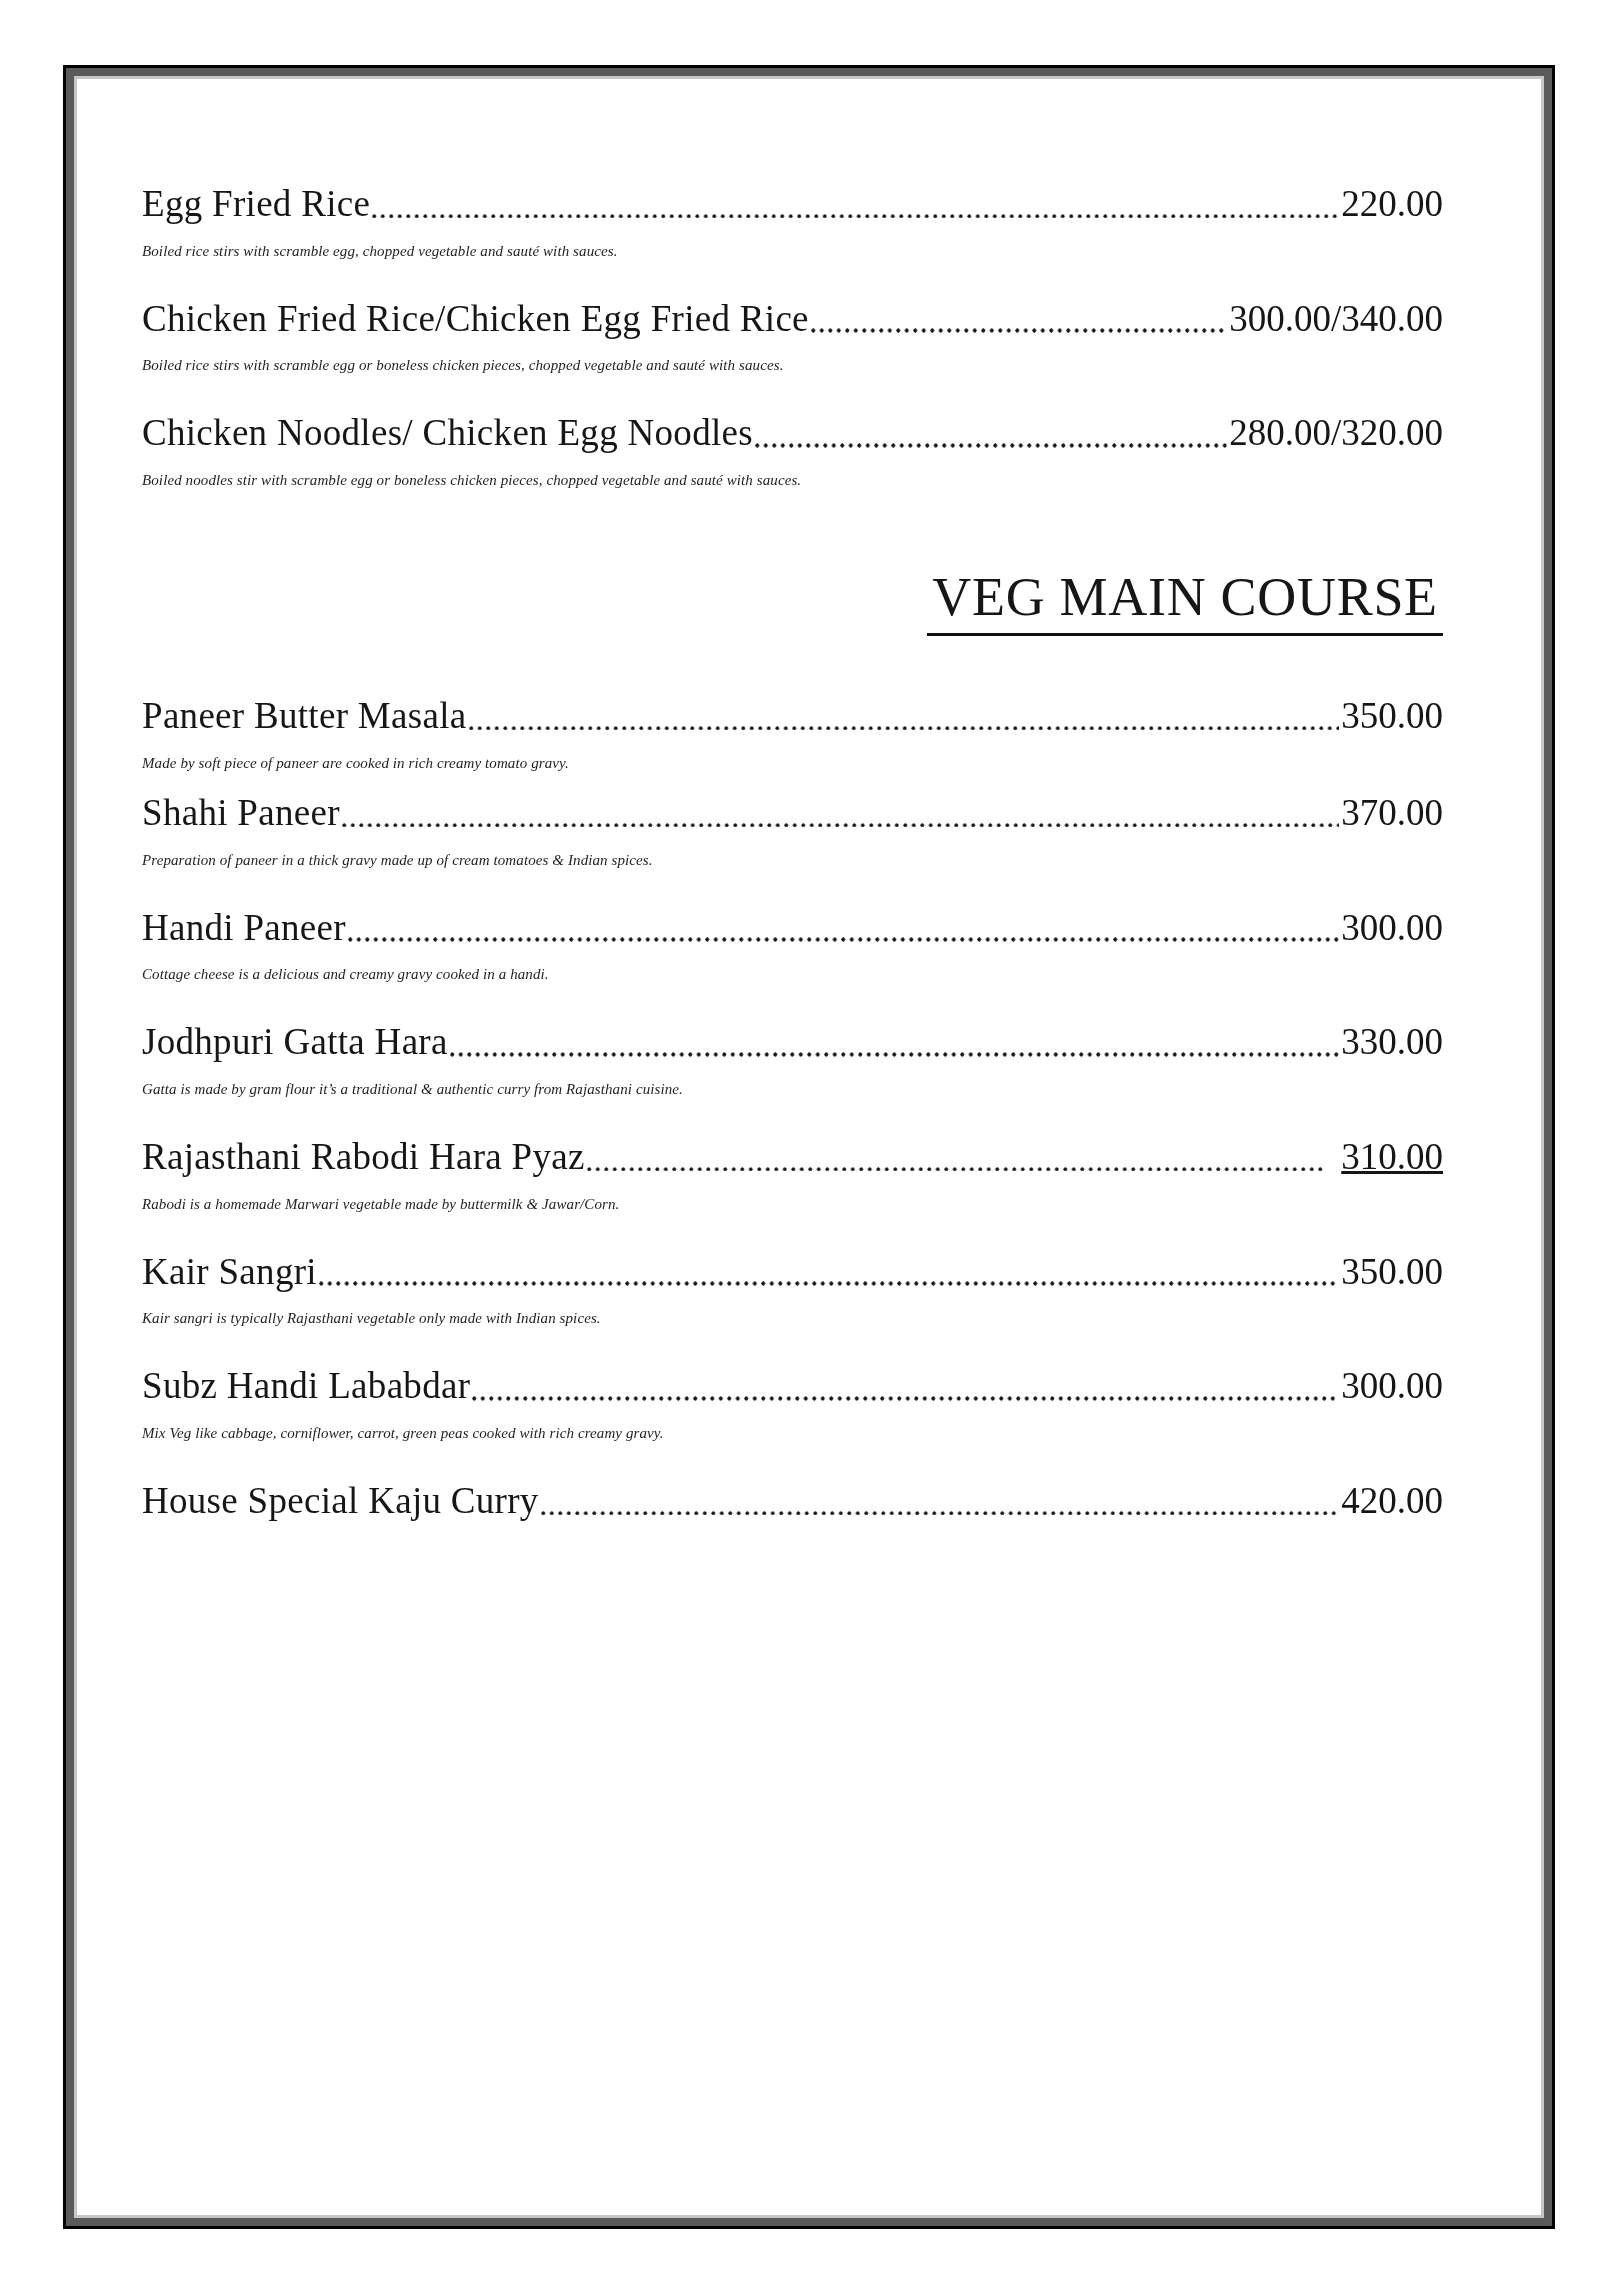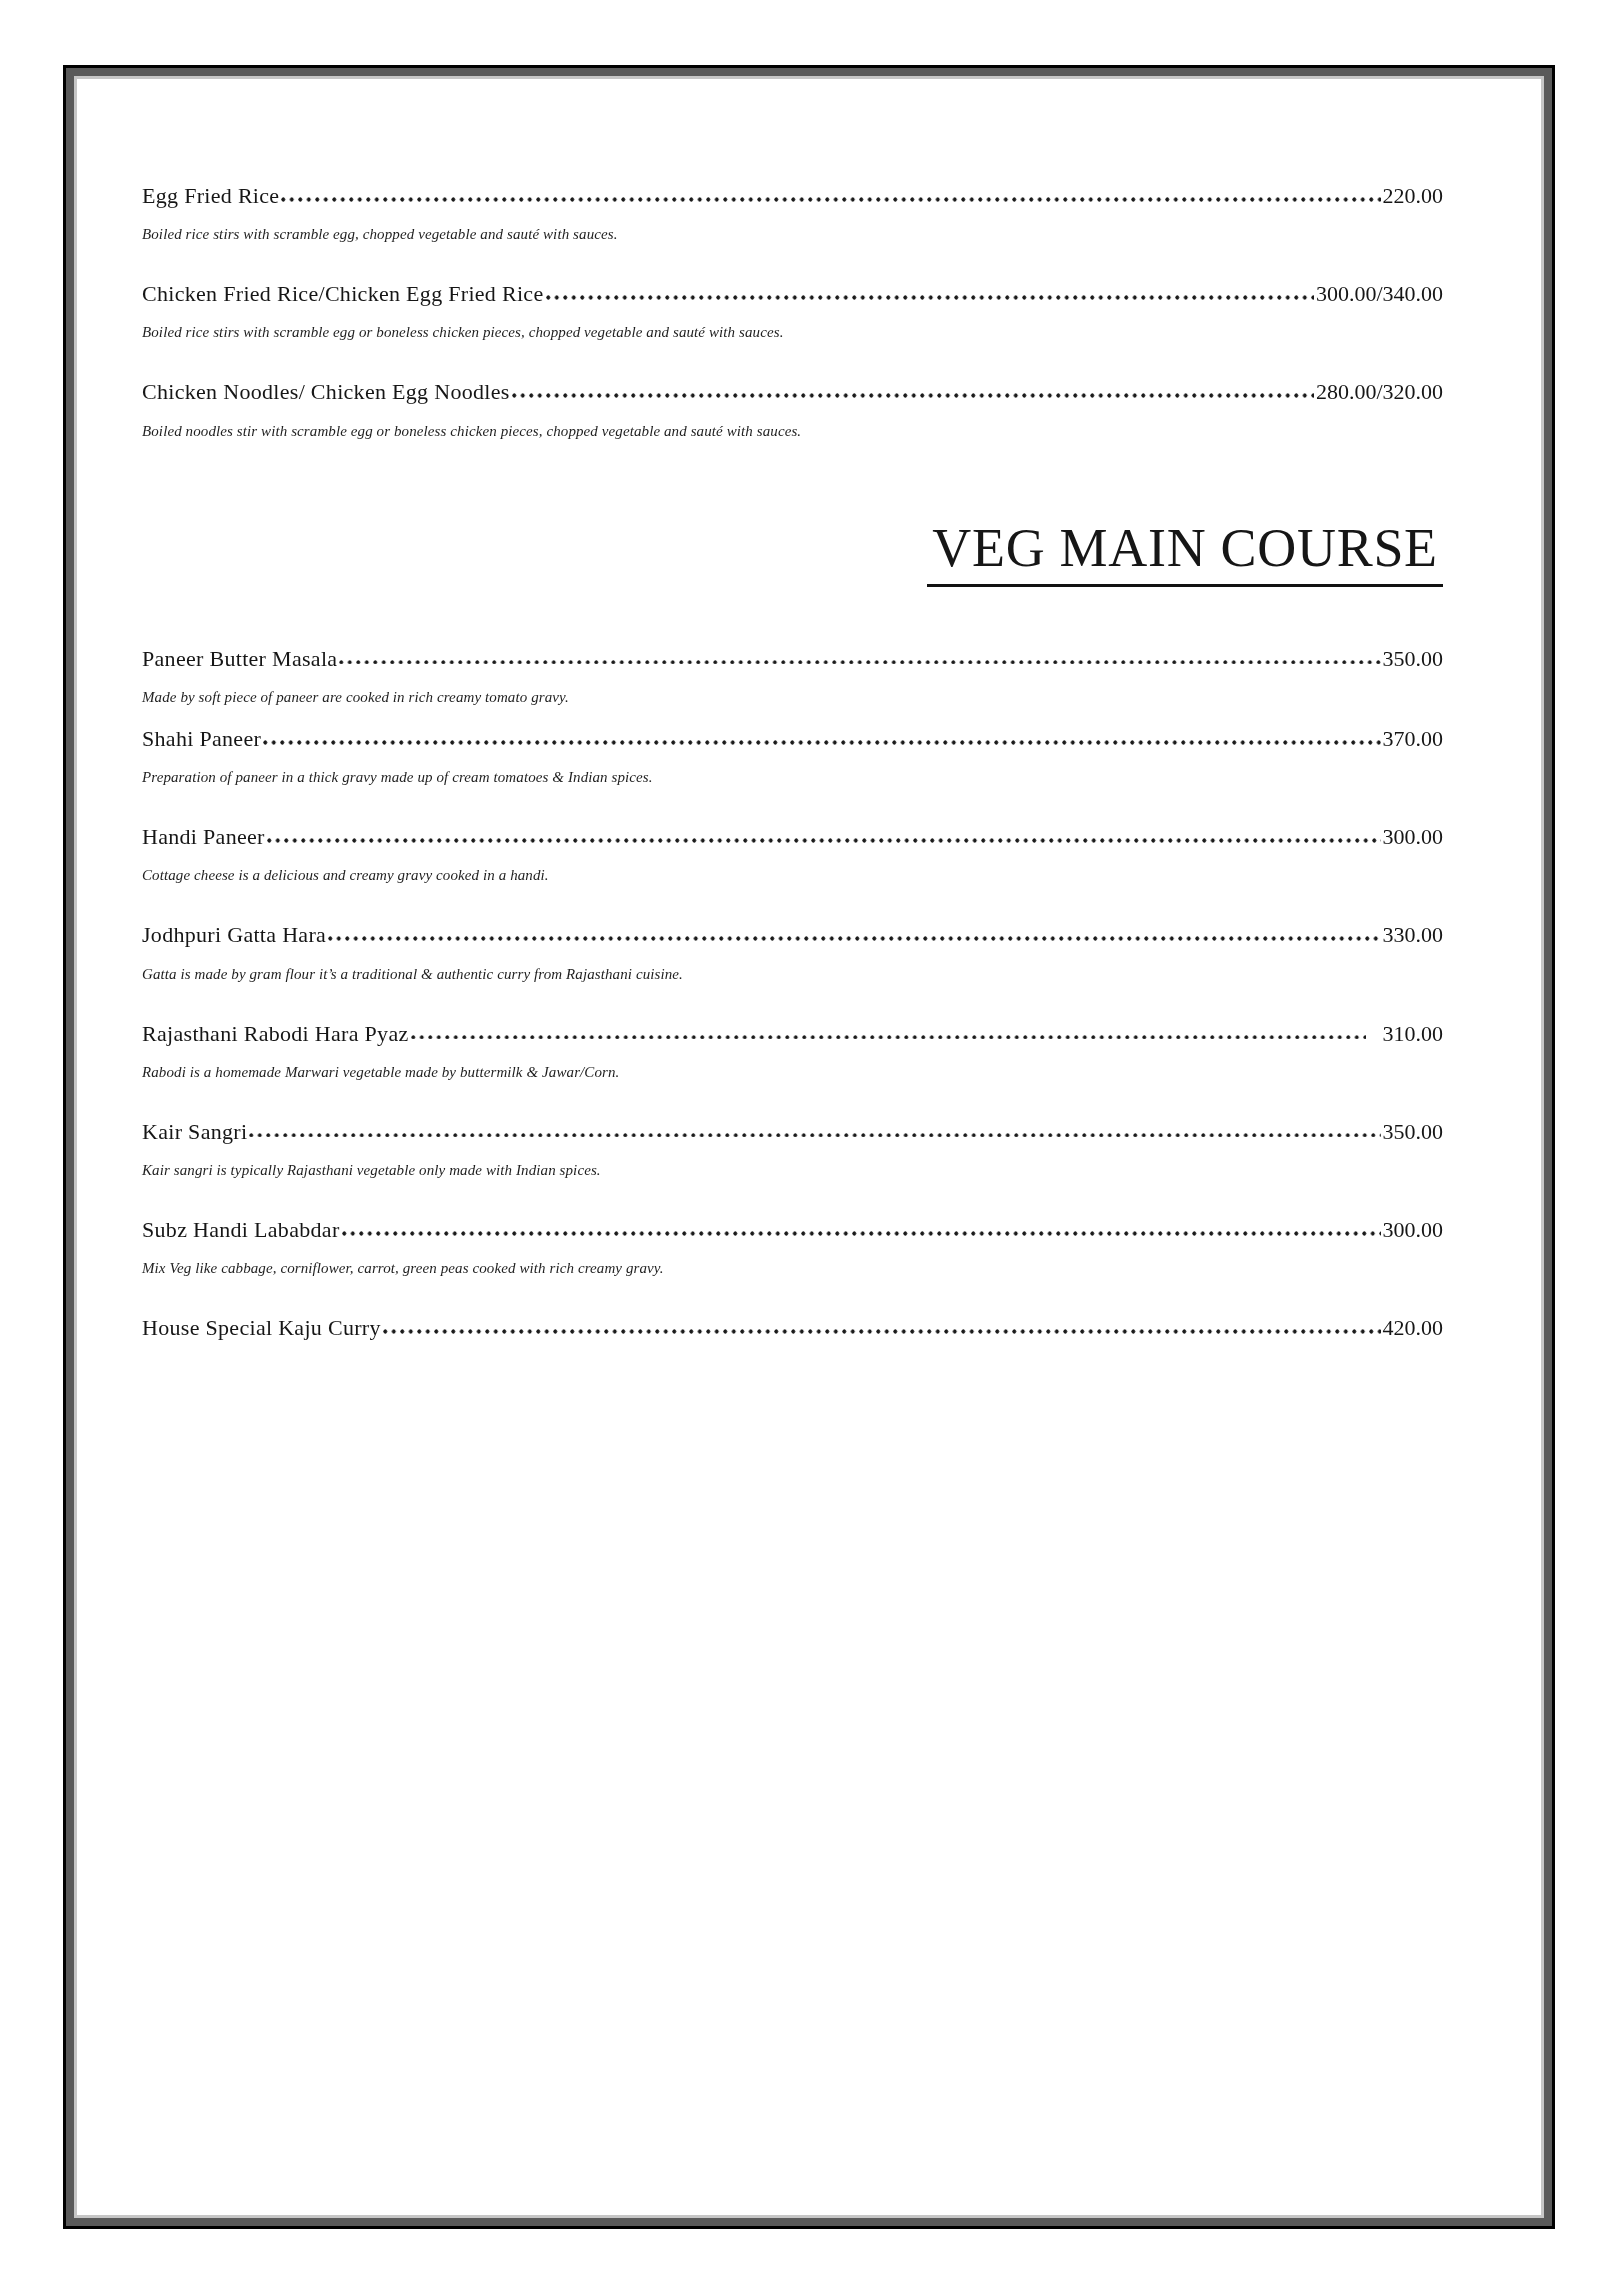--- a/index.html
+++ b/index.html
@@ -43,21 +43,21 @@
   }
   .menu-item {
     margin-bottom: 39px;
   }
   .menu-item.tight {
     margin-bottom: 21px;
   }
   .item-row {
     display: flex;
     align-items: flex-end;
-    font-size: 22px;
+    font-size: 37px;
     line-height: 1.1;
     white-space: nowrap;
   }
   .item-name {
     flex: 0 0 auto;
     letter-spacing: 0.3px;
   }
   .dot-leader {
     flex: 1 1 auto;
     height: 4.6px;
@@ -65,20 +65,21 @@
     background-image: radial-gradient(circle at 2.3px 2.3px, #1b1b1b 1.7px, transparent 2.2px);
     background-size: 8.5px 4.6px;
     background-repeat: repeat-x;
     background-position: left bottom;
   }
   .item-price {
     flex: 0 0 auto;
   }
   .item-price.gap {
     margin-left: 14.4px;
+    text-decoration: underline;
   }
   .item-desc {
     margin: 17px 0 0 0;
     font-size: 15px;
     line-height: 1.2;
     font-style: italic;
     color: #1f1f1f;
     letter-spacing: 0.1px;
   }
   .section-heading {

